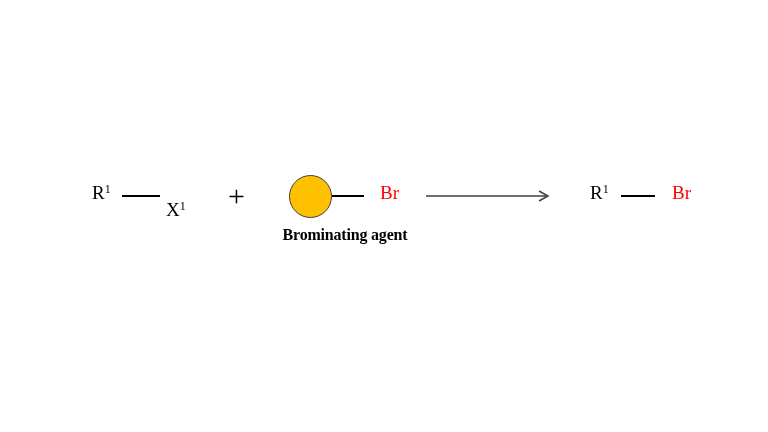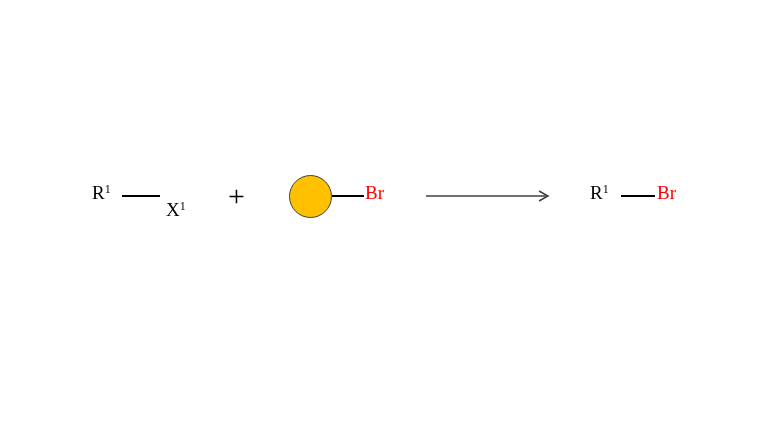--- a/index.html
+++ b/index.html
@@ -23,20 +23,21 @@
     color: var(--text, #000000);
     white-space: nowrap;
   }
   .formula sup {
     font-size: 12px;
     line-height: 0;
     vertical-align: 6px;
   }
   .red {
     color: var(--bromine-red, #ff0000);
+    margin-left: 15px;
   }
   .bond {
     position: absolute;
     height: 2px;
     background: var(--bond, #000000);
   }
   .plus {
     position: absolute;
     font-size: 30px;
     line-height: 30px;
@@ -85,20 +86,21 @@
   <span class="formula" style="left:166px; top:200px;"><span>X</span><sup>1</sup></span>
 
   <span class="plus" style="left:228px; top:181px;">+</span>
 
   <div class="agent-circle"></div>
 
   <div class="bond" style="left:332px; top:195px; width:32px;"></div>
 
   <span class="formula red" style="left:365px; top:183px;">Br</span>
 
+  <div class="caption">Brominating agent</div>
 
   <svg class="arrow-svg" width="130" height="16" viewBox="0 0 130 16">
     <line x1="2" y1="8" x2="123" y2="8" stroke="currentColor" stroke-width="1.5"></line>
     <polyline points="115,3 124,8 115,13" fill="none" stroke="currentColor" stroke-width="1.5"></polyline>
   </svg>
 
   <span class="formula" style="left:590px; top:183px;"><span>R</span><sup>1</sup></span>
 
   <div class="bond" style="left:621px; top:195px; width:34px;"></div>
 

